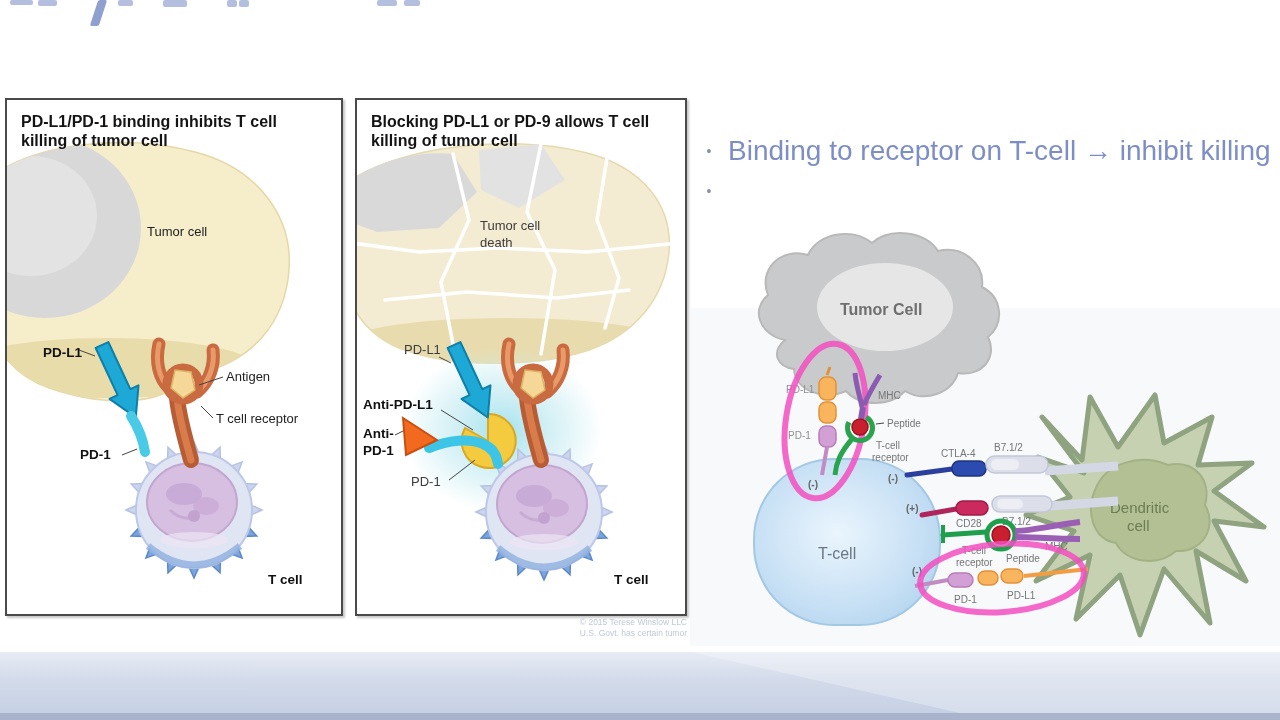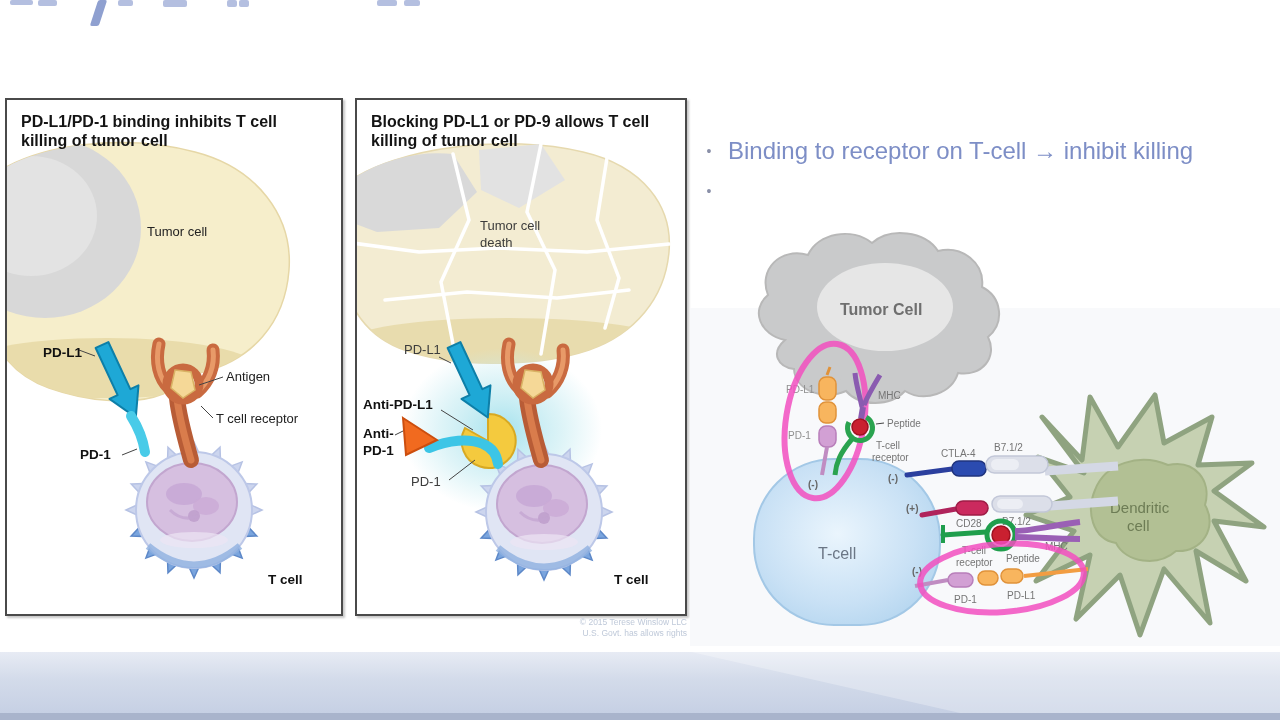--- a/index.html
+++ b/index.html
@@ -11,21 +11,21 @@
   
   .panel{position:absolute;background:#fff;border:2px solid #4a4a4a;box-sizing:border-box;
          box-shadow:2px 2px 2px rgba(130,130,130,.45);}
   .panel-title{position:absolute;left:14px;top:12px;width:300px;font-size:16px;line-height:19px;
                font-weight:bold;color:#141414;}
   .panel svg{position:absolute;left:0;top:0;}
   
   .bullets{position:absolute;left:690px;top:138px;width:586px;}
   .bullet-row{display:flex;align-items:flex-start;margin-bottom:14px;}
   .bullet-marker{width:38px;text-align:center;font-size:14px;color:#8a90a8;padding-top:5px;flex:none;}
-  .bullet-text{font-size:24px;line-height:26px;color:#7d8ec6;}
+  .bullet-text{font-size:28px;line-height:26px;color:#7d8ec6;}
   
   .credit{position:absolute;left:355px;top:617px;width:332px;text-align:right;
           font-size:8.5px;line-height:11px;color:#bfc9d9;}
   
   .right-bg{position:absolute;left:690px;top:308px;width:590px;height:338px;background:#f8f9fb;}
   .right-svg{position:absolute;left:690px;top:225px;}
   
   .footer-band{position:absolute;left:0;top:652px;width:1280px;height:61px;
       background:linear-gradient(180deg,#e7ebf4 0%,#d3dbea 45%,#c6d0e4 100%);}
   .footer-sheen{position:absolute;left:0;top:0;width:100%;height:100%;
@@ -197,21 +197,21 @@
     <line class="leader" x1="92" y1="380" x2="118" y2="360"></line>
     <text class="lblg" x="54" y="386">PD-1</text>
 
     <text class="lblb" x="257" y="484">T cell</text>
   </svg>
   <div class="panel-title">Blocking PD-L1 or PD-9 allows T cell killing of tumor cell</div>
 </div>
 
 <div class="credit">
   <div>© 2015 Terese Winslow LLC</div>
-  <div>U.S. Govt. has allows rights</div>
+  <div>U.S. Govt. has certain tumor</div>
 </div>
 
 <div class="bullets">
   <div class="bullet-row">
     <div class="bullet-marker">•</div>
     <div class="bullet-text">Binding to receptor on T-cell → inhibit killing</div>
   </div>
   <div class="bullet-row">
     <div class="bullet-marker">•</div>
   </div>

